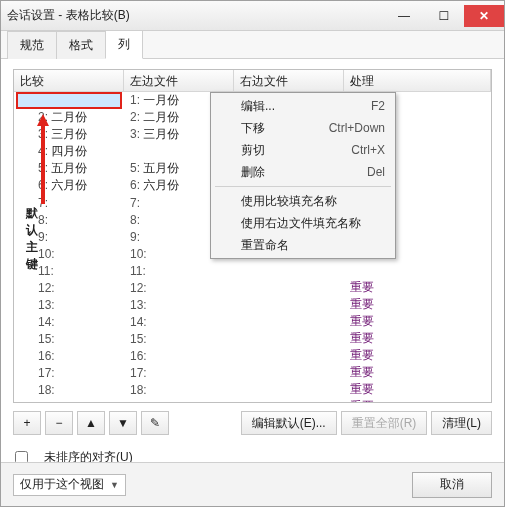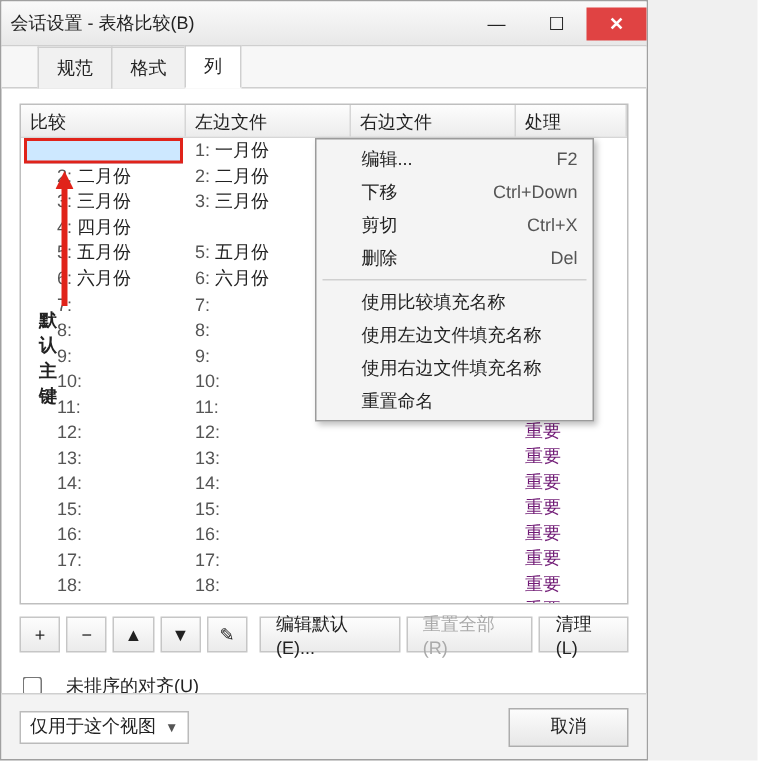--- a/index.html
+++ b/index.html
@@ -1,23 +1,23 @@
 <!DOCTYPE html>
 <html><head>
 <meta charset="utf-8">
 <style>
 *{box-sizing:border-box;margin:0;padding:0;font-family:"Microsoft YaHei","SimSun",Arial,sans-serif;font-size:12px;color:#222}
 body{background:#f0f0f0;width:505px;height:507px;overflow:hidden;position:relative}
-.window{position:absolute;left:0;top:0;width:432px;height:507px;background:#fff;border:1px solid #a0a0a0}
+.window{position:absolute;left:0;top:0;width:505px;height:507px;background:#fff;border:1px solid #a0a0a0}
 .titlebar{height:30px;background:linear-gradient(to bottom,#fafafa,#e8e8e8);display:flex;align-items:center;padding:0 6px;border-bottom:1px solid #cfcfcf}
 .titlebar .title{flex:1;font-size:12px}
 .titlebar .ctl{display:flex;gap:0;margin-right:-6px}
 .titlebar .ctl div{width:40px;height:22px;display:flex;align-items:center;justify-content:center;font-family:Arial;font-size:12px}
 .titlebar .close{background:#e04343;color:#fff;font-weight:bold}
-.tabs{height:28px;display:flex;align-items:flex-end;padding:0 24px;background:#f7f7f7;border-bottom:1px solid #cfcfcf}
+.tabs{height:28px;display:flex;align-items:flex-end;padding:0 6px;background:#f7f7f7;border-bottom:1px solid #cfcfcf}
 .tab{padding:5px 12px;border:1px solid #cfcfcf;border-bottom:none;background:#f1f1f1;margin-right:-1px;position:relative;top:1px}
 .tab.active{background:#fff;border-bottom:1px solid #fff}
 .content{padding:10px 12px 8px 12px}
 .grid{border:1px solid #bfbfbf;height:334px;overflow:hidden;background:#fff;position:relative}
 .ghead{display:flex;background:linear-gradient(to bottom,#fdfdfd,#ececec);border-bottom:1px solid #d6d6d6;height:22px}
 .ghead div{padding:3px 6px;border-right:1px solid #d6d6d6}
 .c1{width:110px}.c2{width:110px}.c3{width:110px}.c4{flex:1}
 .gbody{position:relative}
 .row{display:flex;height:17px;align-items:center}
 .row .cell{padding:0 6px;white-space:nowrap;overflow:hidden}
@@ -255,22 +255,19 @@
       </div>
     <div class="mi">
         <span class="lbl">删除</span>
         <span class="sc">Del</span>
       </div>
     <div class="sep"></div>
     <div class="mi">
         <span class="lbl">使用比较填充名称</span>
       </div>
     <div class="mi">
-        <span class="lbl">使用左边文件填充名称</span>
-      </div>
-    <div class="mi">
         <span class="lbl">使用右边文件填充名称</span>
       </div>
     <div class="mi">
         <span class="lbl">重置命名</span>
       </div>
   </div>
 </div>
 
 </body></html>

